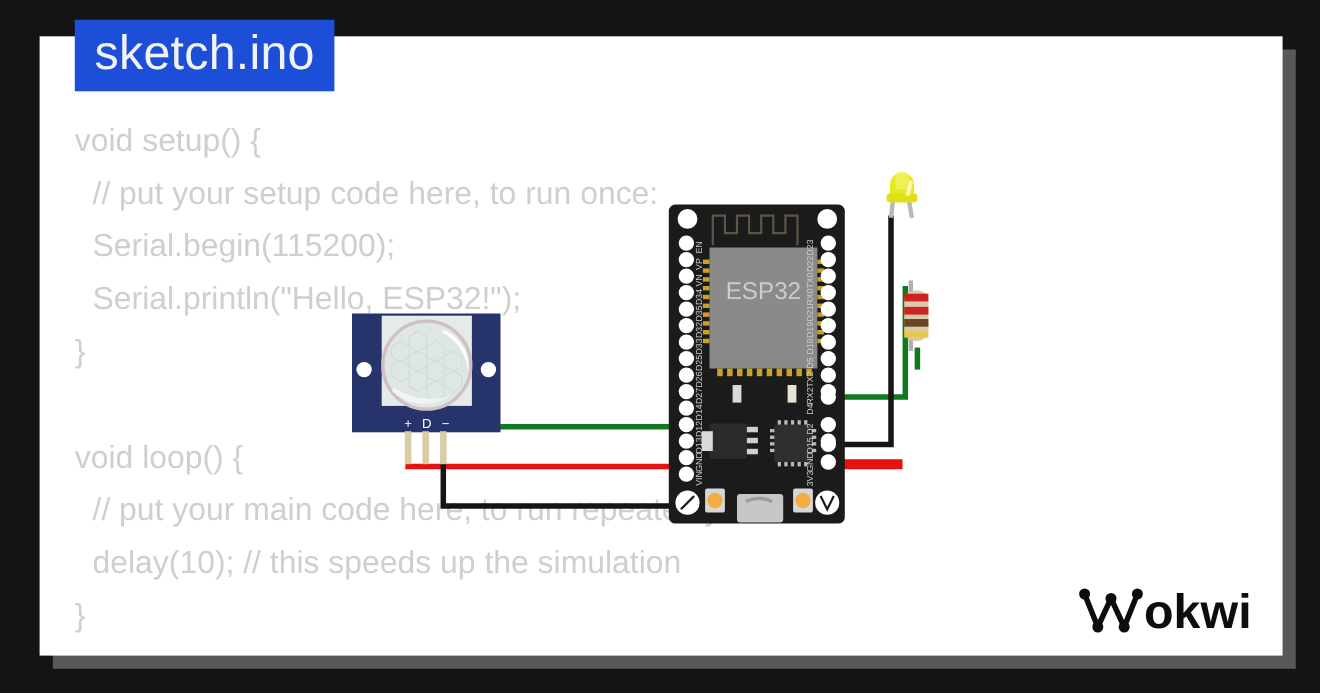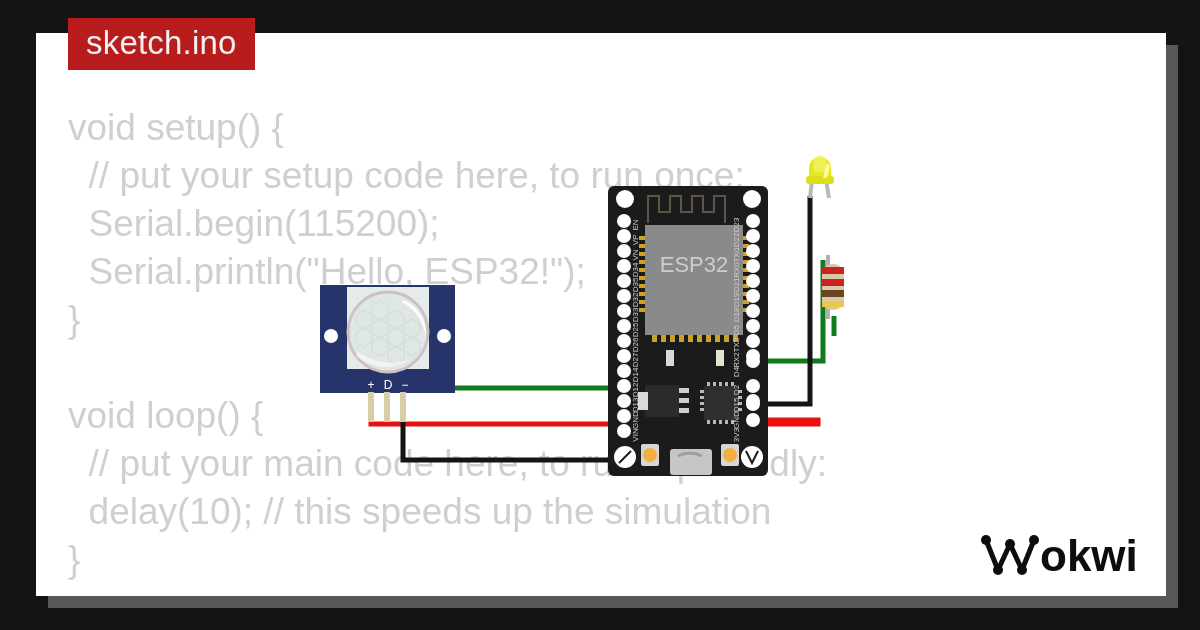--- a/index.html
+++ b/index.html
@@ -19,34 +19,34 @@
   #card {
     position: absolute; left: 36px; top: 33px;
     width: 1130px; height: 563px;
     background: #ffffff;
     overflow: hidden;
   }
   
   #tab {
     position: absolute; left: 68px; top: 18px;
     padding: 6px 18px 8px 18px;
-    background: #b91c1c;
+    background: #1d4ed8;
     color: #f2f2f2;
-    font-size: 33px;
+    font-size: 44px;
     line-height: 1.15;
     letter-spacing: .2px;
     z-index: 40;
     white-space: nowrap;
   }
   
   #code {
     position: absolute; left: 68px; top: 104px;
     width: 900px;
     color: #cfcfcf;
-    font-size: 37px;
+    font-size: 29px;
     line-height: 48px;
     white-space: pre;
     z-index: 5;
   }
   #code .ln { display: block; height: 48px; }
   
   #diagram { position: absolute; inset: 0; z-index: 20; }
   
   #logo {
     position: absolute; left: 978px; top: 524px;

